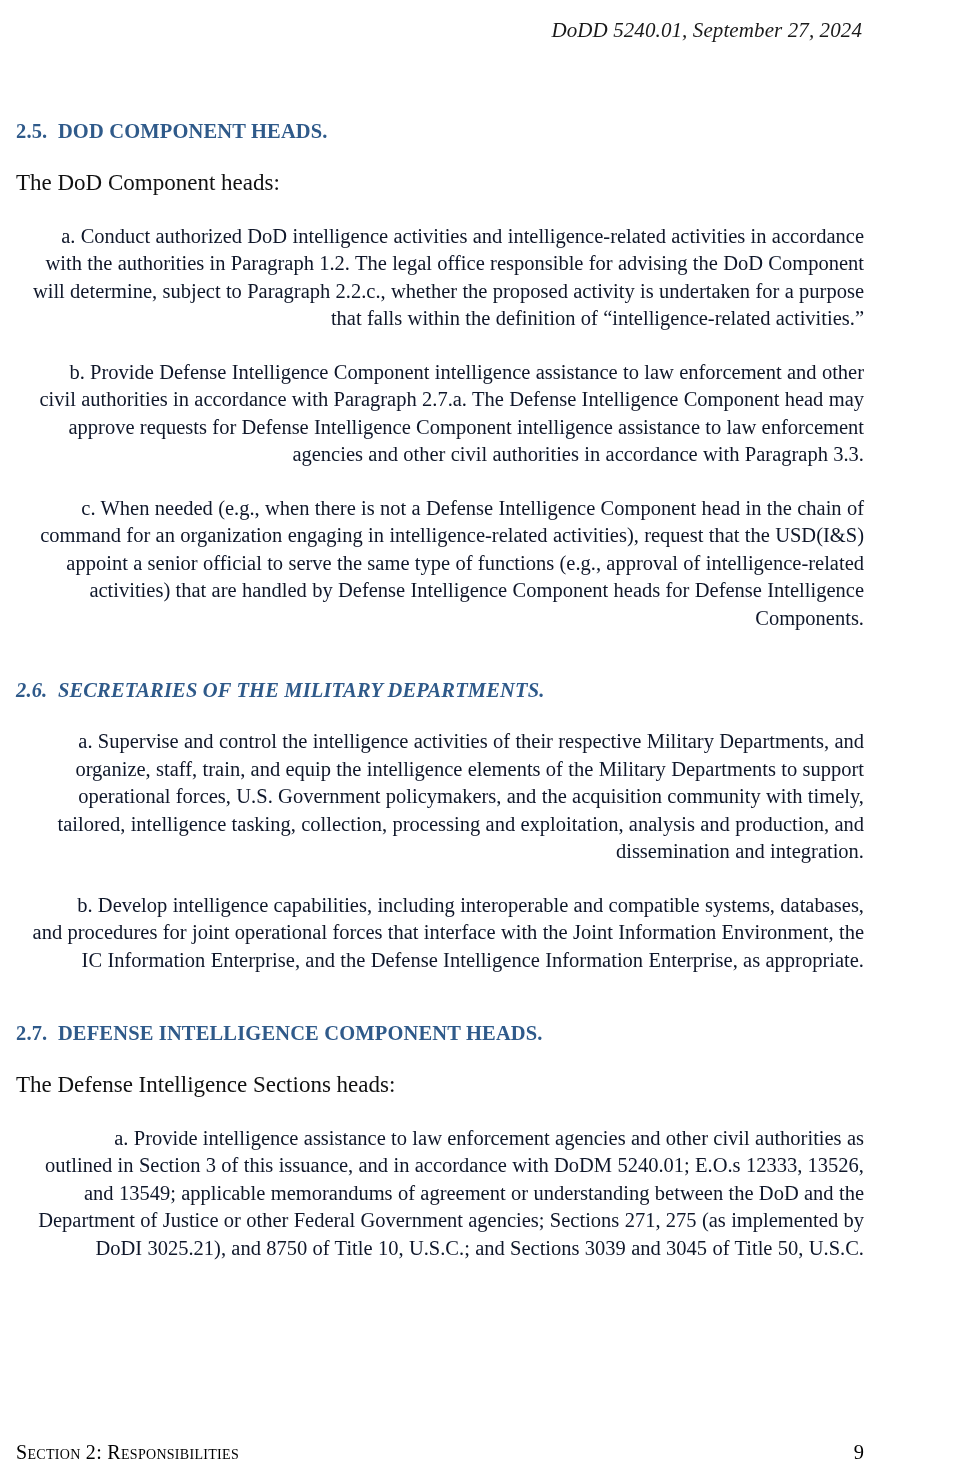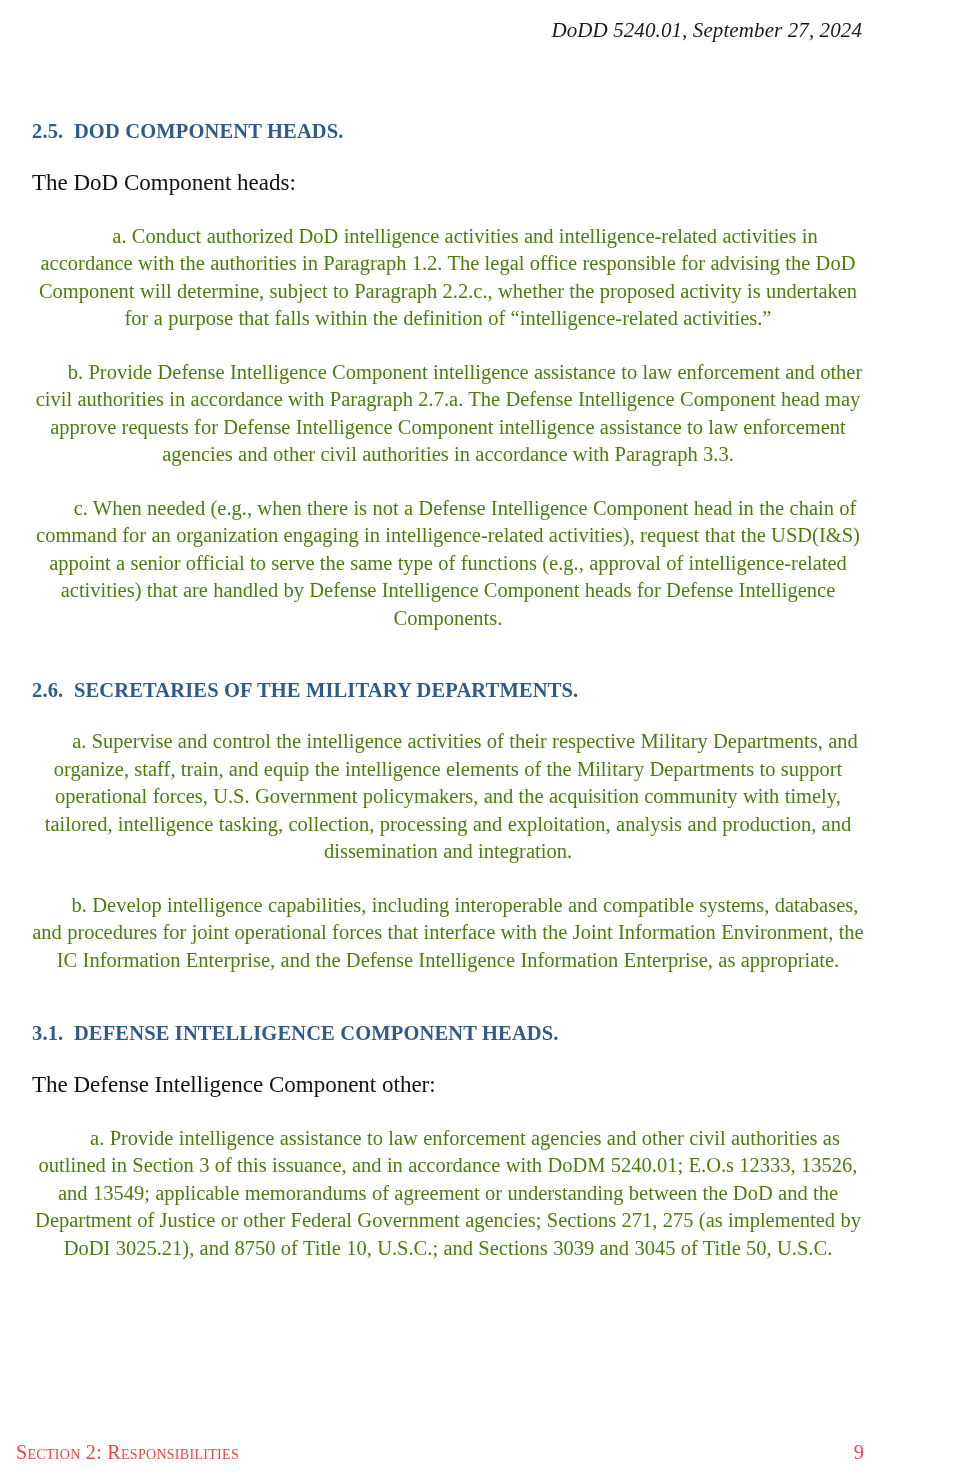--- a/index.html
+++ b/index.html
@@ -13,70 +13,70 @@
     font-family: "Liberation Serif", "DejaVu Serif", serif;
     color: #000000;
     position: relative;
     overflow: hidden;
   }
   .page {
     position: relative;
     width: 882px;
     height: 1478px;
     box-sizing: border-box;
-    padding: 0 18px 0 32px;
+    padding: 0 18px 0 16px;
   }
   .doc-header {
     text-align: right;
     font-style: italic;
     font-size: 21px;
     letter-spacing: 0.1px;
     padding-top: 18px;
     padding-right: 2px;
     color: #1a1a1a;
   }
   .section-heading {
     color: #2f5a8a;
     font-weight: bold;
     font-size: 20.5px;
     letter-spacing: 0.15px;
     margin: 0;
     padding: 0;
     white-space: pre;
   }
   .sec-25 { margin-top: 77px; }
-  .sec-26 { margin-top: 47px; }
+  .sec-26 { margin-top: 47px; font-style: italic; }
   .sec-27 { margin-top: 48px; }
 
   .lead {
     font-size: 23px;
     line-height: 27.5px;
     margin-top: 26px;
     color: #111111;
   }
   .para {
     font-size: 20.5px;
     line-height: 27.5px;
     margin-top: 26px;
     text-indent: 34px;
-    text-align: center;
-    color: #4d7c0f;
+    text-align: right;
+    color: #0f172a;
     word-spacing: 0.2px;
   }
 
   .footer {
     position: absolute;
     left: 16px;
     right: 18px;
     bottom: 14px;
     display: flex;
     justify-content: space-between;
     align-items: flex-start;
     font-size: 20px;
-    color: #ef4444;
+    color: #000000;
   }
   .footer-left {
     font-variant: small-caps;
     letter-spacing: 0.3px;
   }
   .footer-right {
     font-size: 20.5px;
   }
 </style>
 </head>
@@ -89,22 +89,22 @@
   <div class="section-heading sec-25">2.5.  DOD COMPONENT HEADS.</div>
   <div class="lead">The DoD Component heads:</div>
   <div class="para">a.  Conduct authorized DoD intelligence activities and intelligence-related activities in accordance with the authorities in Paragraph 1.2.  The legal office responsible for advising the DoD Component will determine, subject to Paragraph 2.2.c., whether the proposed activity is undertaken for a purpose that falls within the definition of “intelligence-related activities.”</div>
   <div class="para">b.  Provide Defense Intelligence Component intelligence assistance to law enforcement and other civil authorities in accordance with Paragraph 2.7.a.  The Defense Intelligence Component head may approve requests for Defense Intelligence Component intelligence assistance to law enforcement agencies and other civil authorities in accordance with Paragraph 3.3.</div>
   <div class="para">c.  When needed (e.g., when there is not a Defense Intelligence Component head in the chain of command for an organization engaging in intelligence-related activities), request that the USD(I&amp;S) appoint a senior official to serve the same type of functions (e.g., approval of intelligence-related activities) that are handled by Defense Intelligence Component heads for Defense Intelligence Components.</div>
 
   <div class="section-heading sec-26">2.6.  SECRETARIES OF THE MILITARY DEPARTMENTS.</div>
   <div class="para">a.  Supervise and control the intelligence activities of their respective Military Departments, and organize, staff, train, and equip the intelligence elements of the Military Departments to support operational forces, U.S. Government policymakers, and the acquisition community with timely, tailored, intelligence tasking, collection, processing and exploitation, analysis and production, and dissemination and integration.</div>
   <div class="para">b.  Develop intelligence capabilities, including interoperable and compatible systems, databases, and procedures for joint operational forces that interface with the Joint Information Environment, the IC Information Enterprise, and the Defense Intelligence Information Enterprise, as appropriate.</div>
 
-  <div class="section-heading sec-27">3.1.  DEFENSE INTELLIGENCE COMPONENT HEADS.</div>
-  <div class="lead">The Defense Intelligence Component other:</div>
+  <div class="section-heading sec-27">2.7.  DEFENSE INTELLIGENCE COMPONENT HEADS.</div>
+  <div class="lead">The Defense Intelligence Sections heads:</div>
   <div class="para">a.  Provide intelligence assistance to law enforcement agencies and other civil authorities as outlined in Section 3 of this issuance, and in accordance with DoDM 5240.01; E.O.s 12333, 13526, and 13549; applicable memorandums of agreement or understanding between the DoD and the Department of Justice or other Federal Government agencies; Sections 271, 275 (as implemented by DoDI 3025.21), and 8750 of Title 10, U.S.C.; and Sections 3039 and 3045 of Title 50, U.S.C.</div>
 
   <div class="footer">
     <span class="footer-left">Section 2:  Responsibilities</span>
     <span class="footer-right">9</span>
   </div>
 
 </div>
 
 </body></html>

